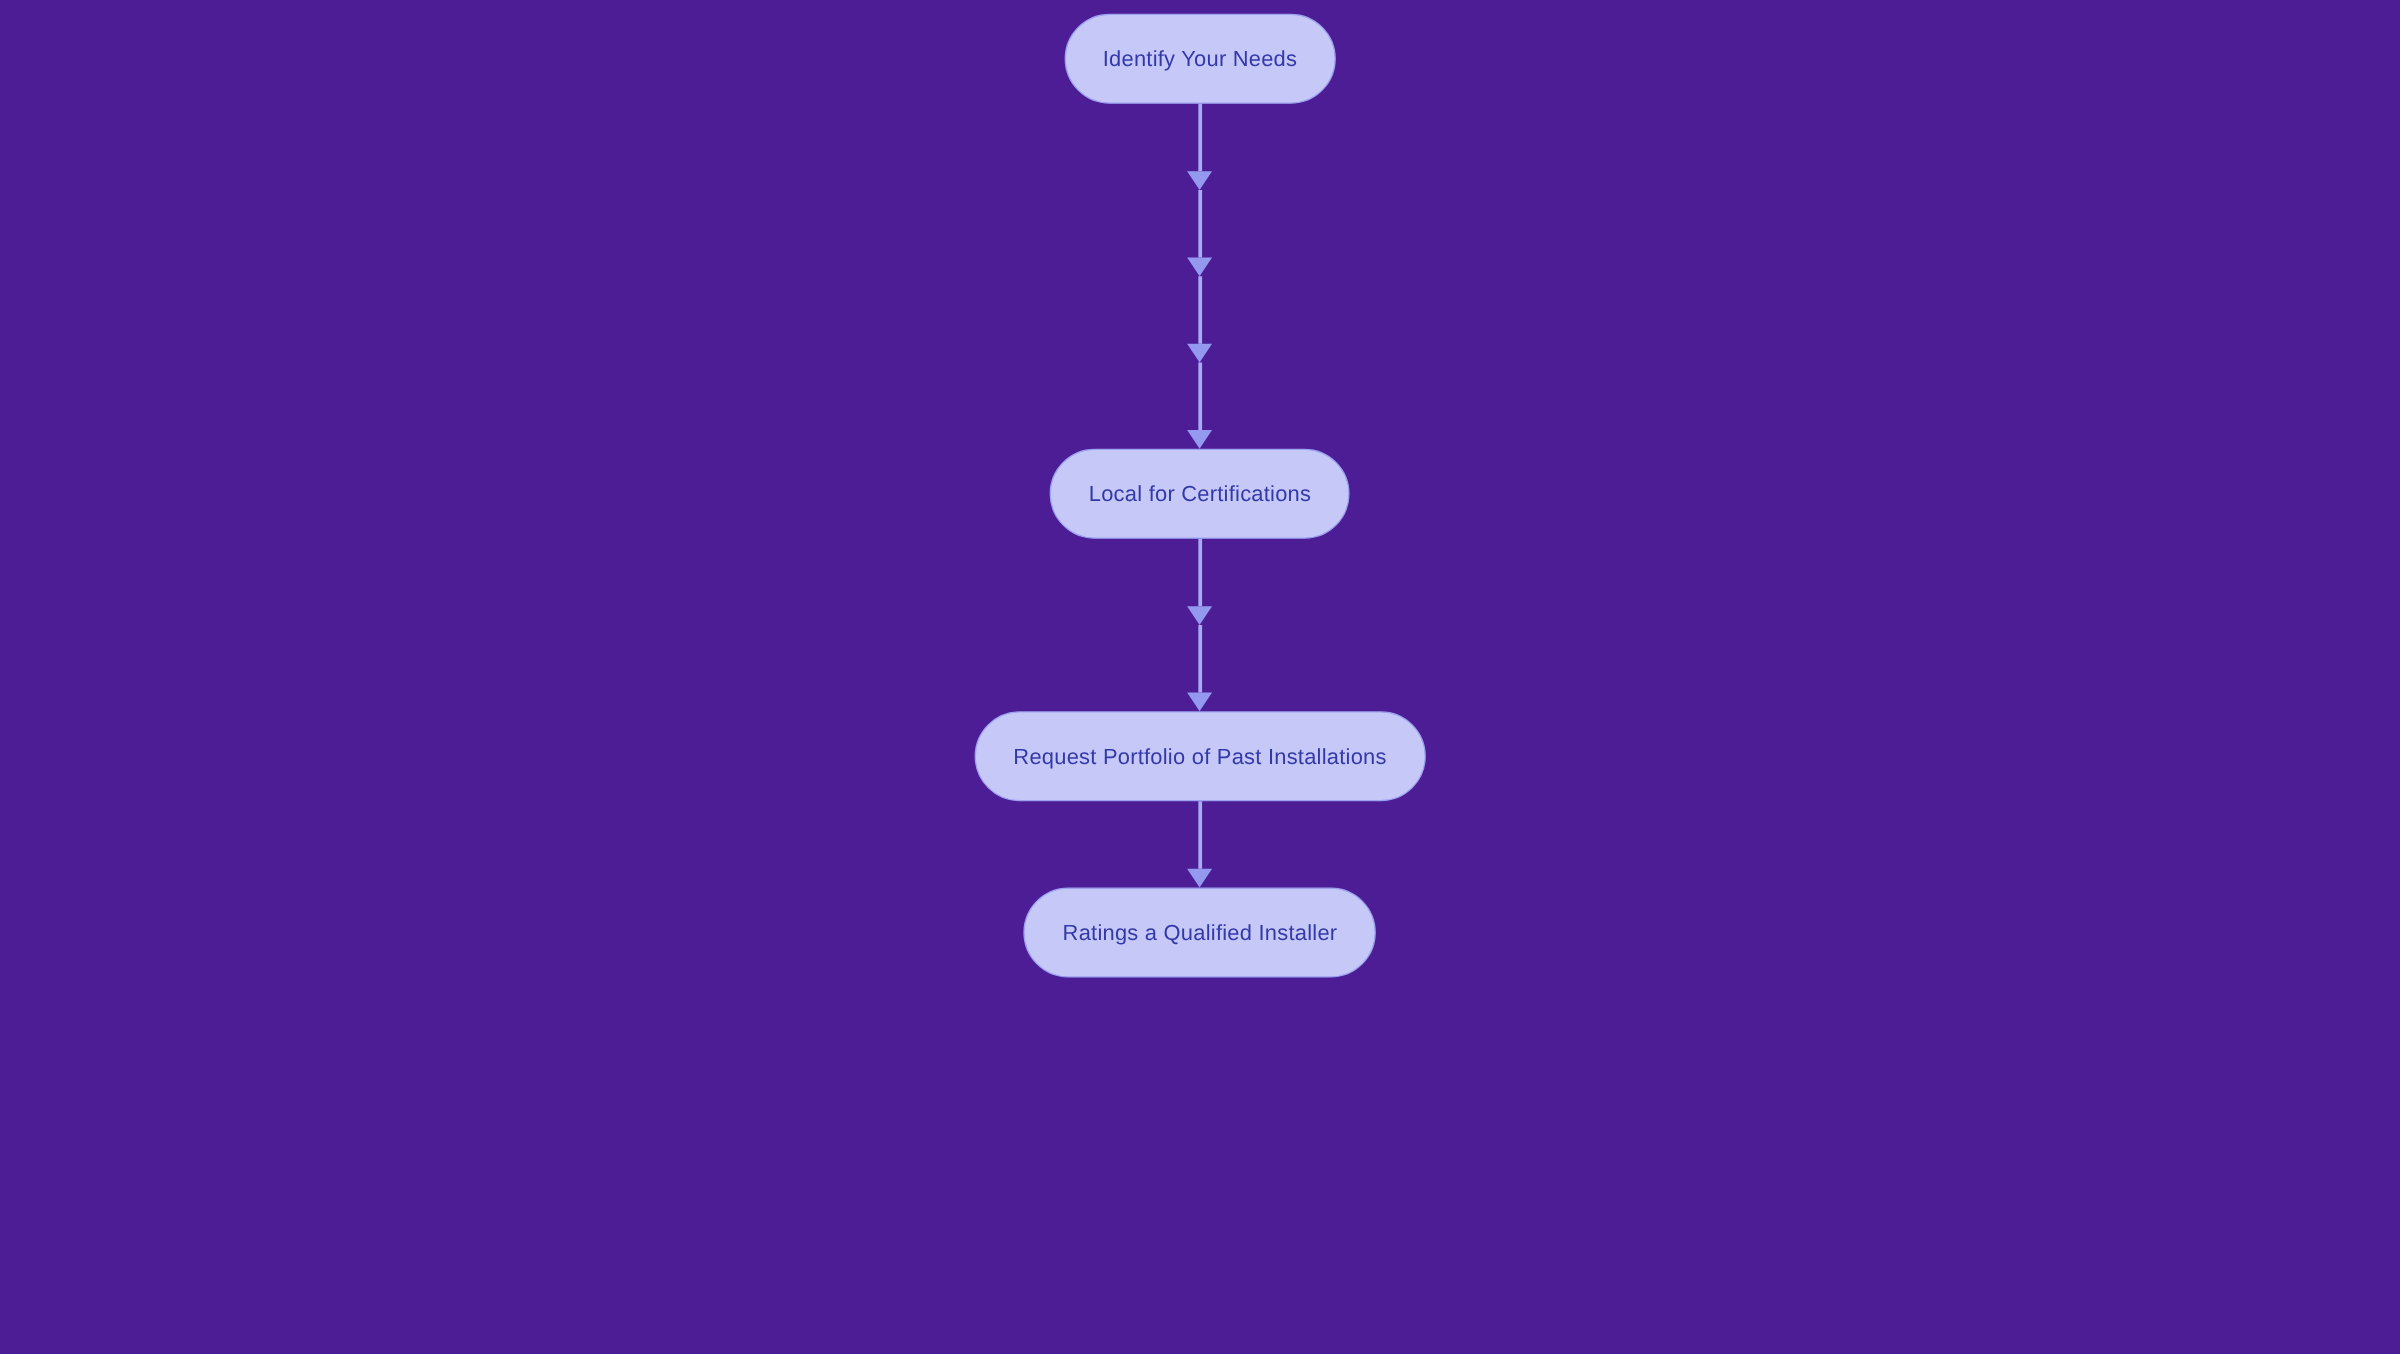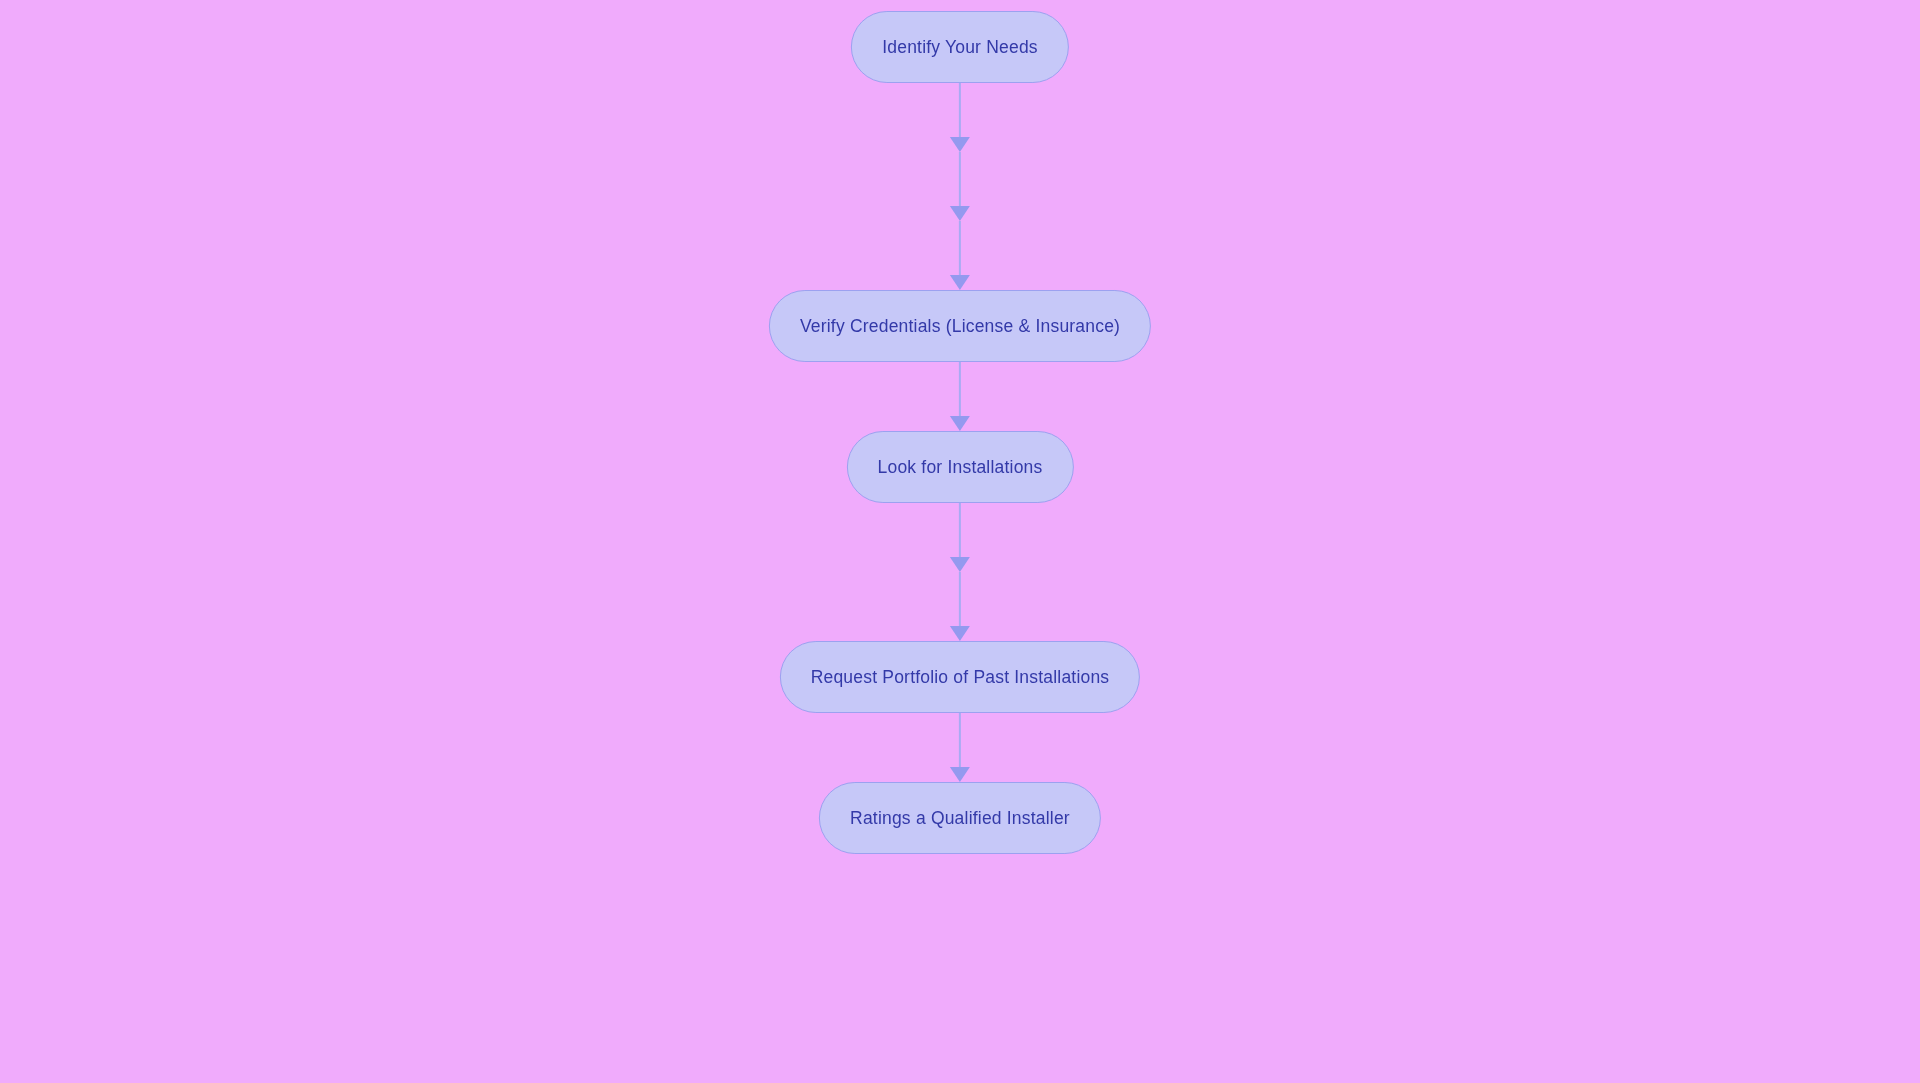--- a/index.html
+++ b/index.html
@@ -5,21 +5,21 @@
   * { box-sizing: border-box; }
   html, body {
     margin: 0;
     padding: 0;
     background: #ffffff;
   }
   .canvas {
     position: relative;
     width: 1920px;
     height: 1083px;
-    background: #f0abfc;
+    background: #4c1d95;
     overflow: hidden;
     font-family: "Liberation Sans", sans-serif;
   }
   .flow-column {
     position: absolute;
     top: 11px;
     left: 50%;
     transform: translateX(-50%);
     display: flex;
     flex-direction: column;
@@ -78,31 +78,28 @@
       <div class="shaft"></div>
       <div class="head"></div>
     </div>
 
 
     <div class="flow-arrow">
       <div class="shaft"></div>
       <div class="head"></div>
     </div>
 
-    <div class="flow-node">
-      <span>Verify Credentials (License &amp; Insurance)</span>
-    </div>
 
     <div class="flow-arrow">
       <div class="shaft"></div>
       <div class="head"></div>
     </div>
 
     <div class="flow-node">
-      <span>Look for Installations</span>
+      <span>Local for Certifications</span>
     </div>
 
     <div class="flow-arrow">
       <div class="shaft"></div>
       <div class="head"></div>
     </div>
 
 
     <div class="flow-arrow">
       <div class="shaft"></div>

